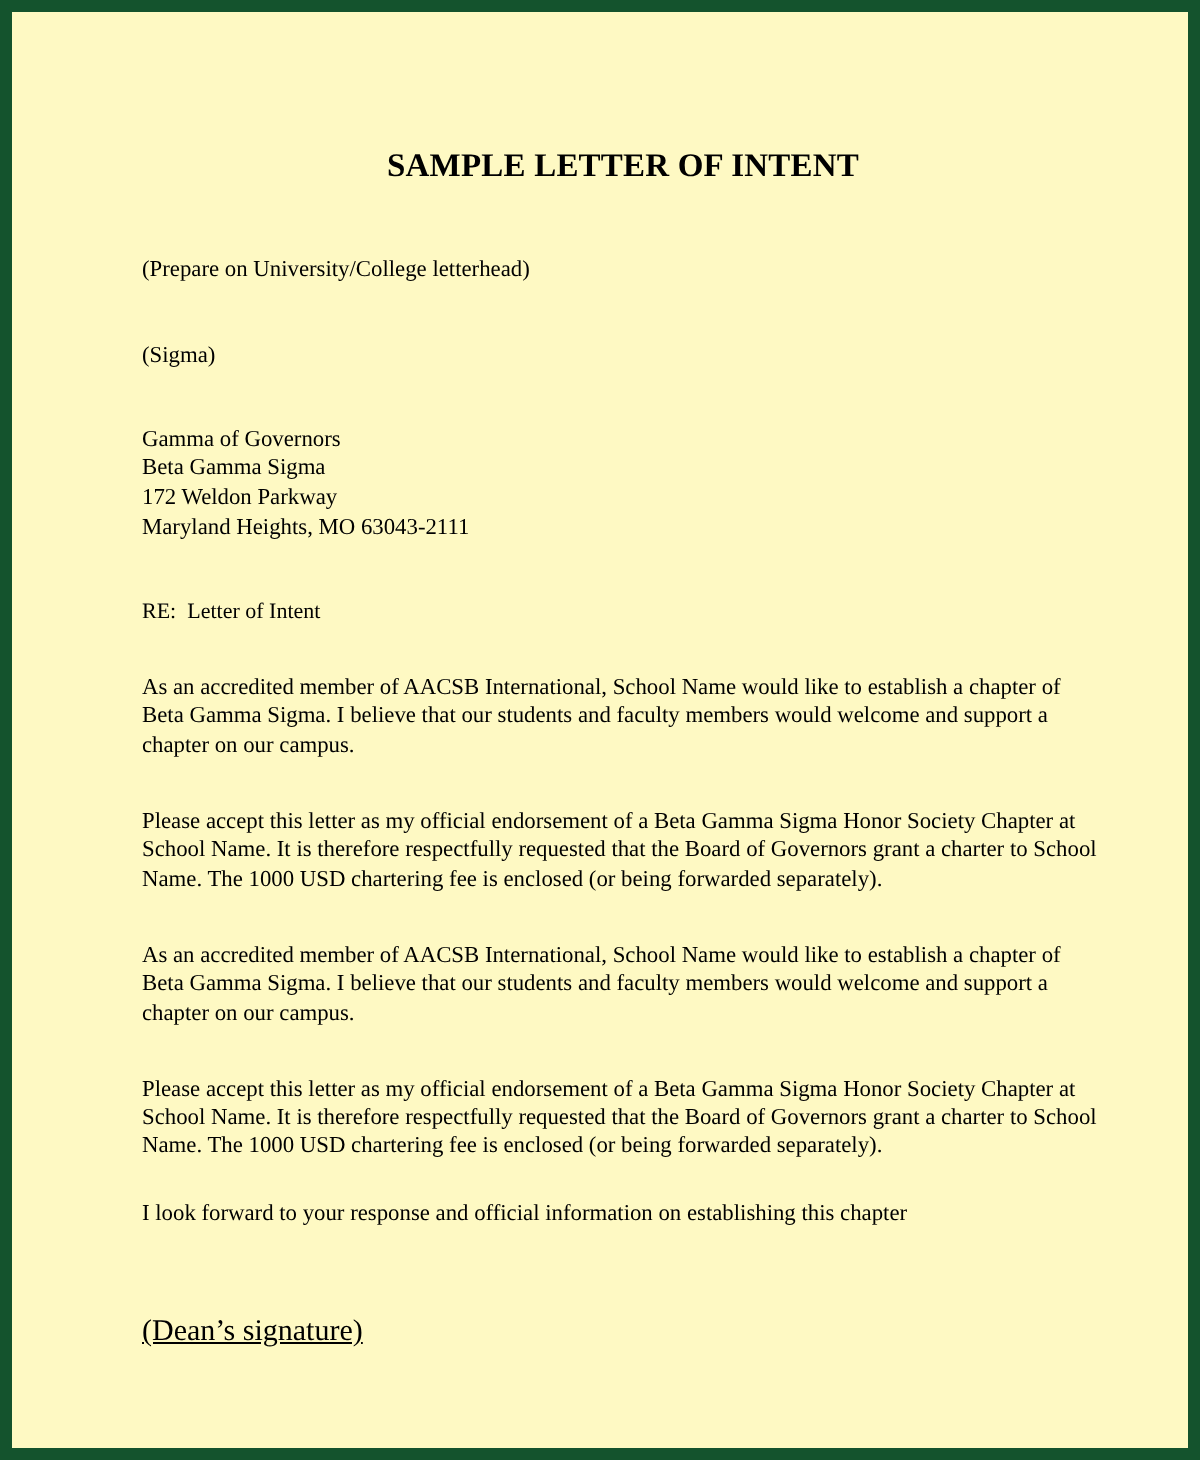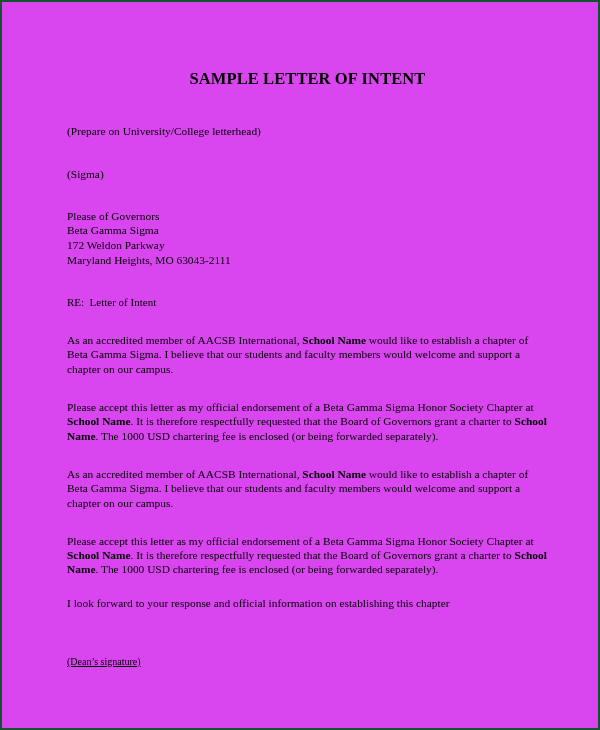--- a/index.html
+++ b/index.html
@@ -13,22 +13,22 @@
     font-family: "Liberation Serif", "DejaVu Serif", serif;
     color: #000000;
     overflow: hidden;
   }
 
   .page {
     position: relative;
     box-sizing: border-box;
     width: 600px;
     height: 730px;
-    background: #d946ef;
-    border: 2px solid #14532d;
+    background: #fef9c3;
+    border: 6px solid #14532d;
     padding: 0;
   }
 
   .doc-body {
     position: absolute;
     left: 65px;
     top: 0;
     width: 481px;
   }
 
@@ -81,25 +81,25 @@
     margin: 0;
     padding-top: 24px;
     text-align: left;
   }
 
   .body-para.tight {
     padding-top: 19px;
   }
 
   .body-para b {
-    font-weight: bold;
+    font-weight: normal;
   }
 
   .signature-line {
-    font-size: 10px;
+    font-size: 15px;
     line-height: 14px;
     margin: 0;
     padding-top: 45px;
   }
 
   .signature-line .sig-text {
     text-decoration: underline;
   }
 </style>
 </head>
@@ -108,21 +108,21 @@
 <div class="page">
   <div class="doc-body">
 
     <h1 class="doc-title">SAMPLE LETTER OF INTENT</h1>
 
     <p class="letterhead-note">(Prepare on University/College letterhead)</p>
 
     <p class="date-line">(Sigma)</p>
 
     <div class="address-block">
-      <span class="addr-line">Please of Governors</span>
+      <span class="addr-line">Gamma of Governors</span>
       <span class="addr-line">Beta Gamma Sigma</span>
       <span class="addr-line">172 Weldon Parkway</span>
       <span class="addr-line">Maryland Heights, MO 63043-2111</span>
     </div>
 
     <p class="re-line">RE:  Letter of Intent</p>
 
     <p class="body-para"><span>As an accredited member of AACSB International, </span><b>School Name</b><span> would like to establish a chapter of Beta Gamma Sigma.  I believe that our students and faculty members would welcome and support a chapter on our campus.</span></p>
 
     <p class="body-para"><span>Please accept this letter as my official endorsement of a Beta Gamma Sigma Honor Society Chapter at </span><b>School Name</b><span>.   It is therefore respectfully requested that the Board of Governors grant a charter to </span><b>School Name</b><span>.  The 1000 USD chartering fee is enclosed (or being forwarded separately).</span></p>

